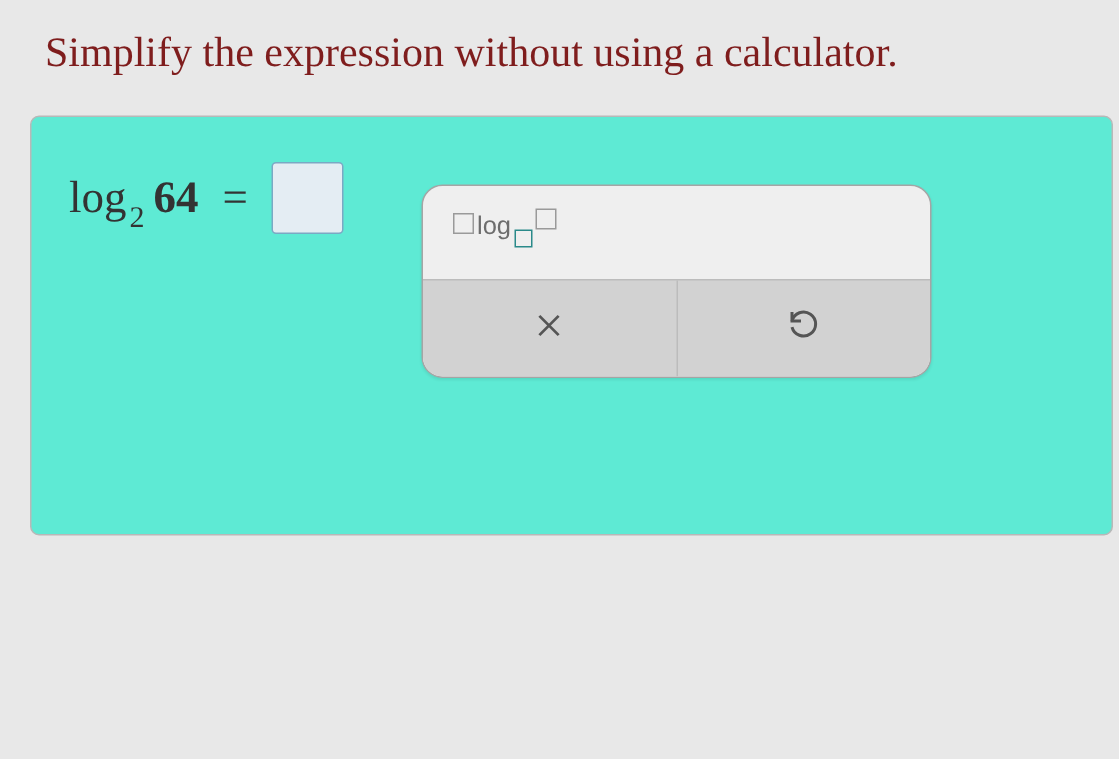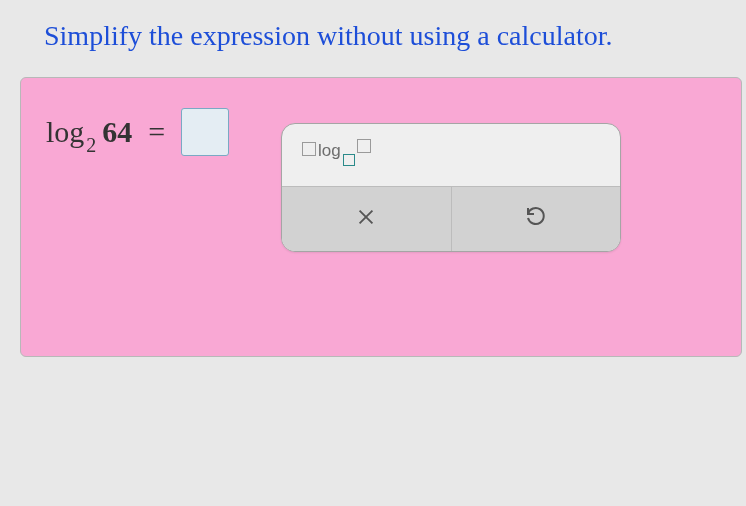--- a/index.html
+++ b/index.html
@@ -8,28 +8,28 @@
     width: 746px;
     height: 506px;
     background: #e8e8e8;
     font-family: Georgia, 'Times New Roman', serif;
     color: #333;
     overflow: hidden;
     position: relative;
   }
   .instruction {
     font-size: 28px;
-    padding: 20px 30px 10px 44px;
-    color: #1d4ed8;
+    padding: 20px 30px 10px 30px;
+    color: #7f1d1d;
   }
   .question-panel {
     margin: 15px 4px 0 20px;
     border: 1px solid #b8b8b8;
     border-radius: 6px;
-    background: #f9a8d4;
+    background: #5eead4;
     padding: 30px 25px 40px 25px;
     min-height: 280px;
     position: relative;
     text-align: right;
   }
   .expression-row {
     display: flex;
     align-items: center;
     gap: 10px;
     font-size: 30px;

